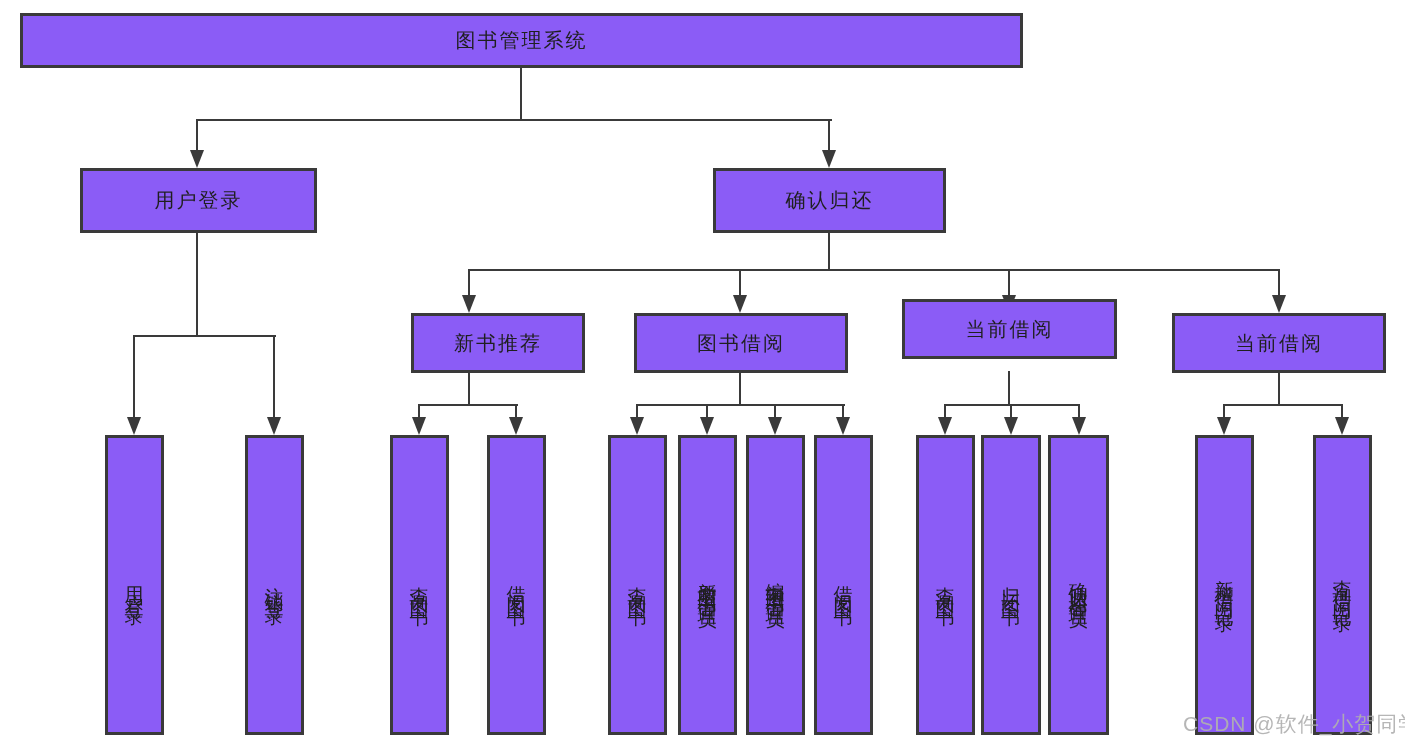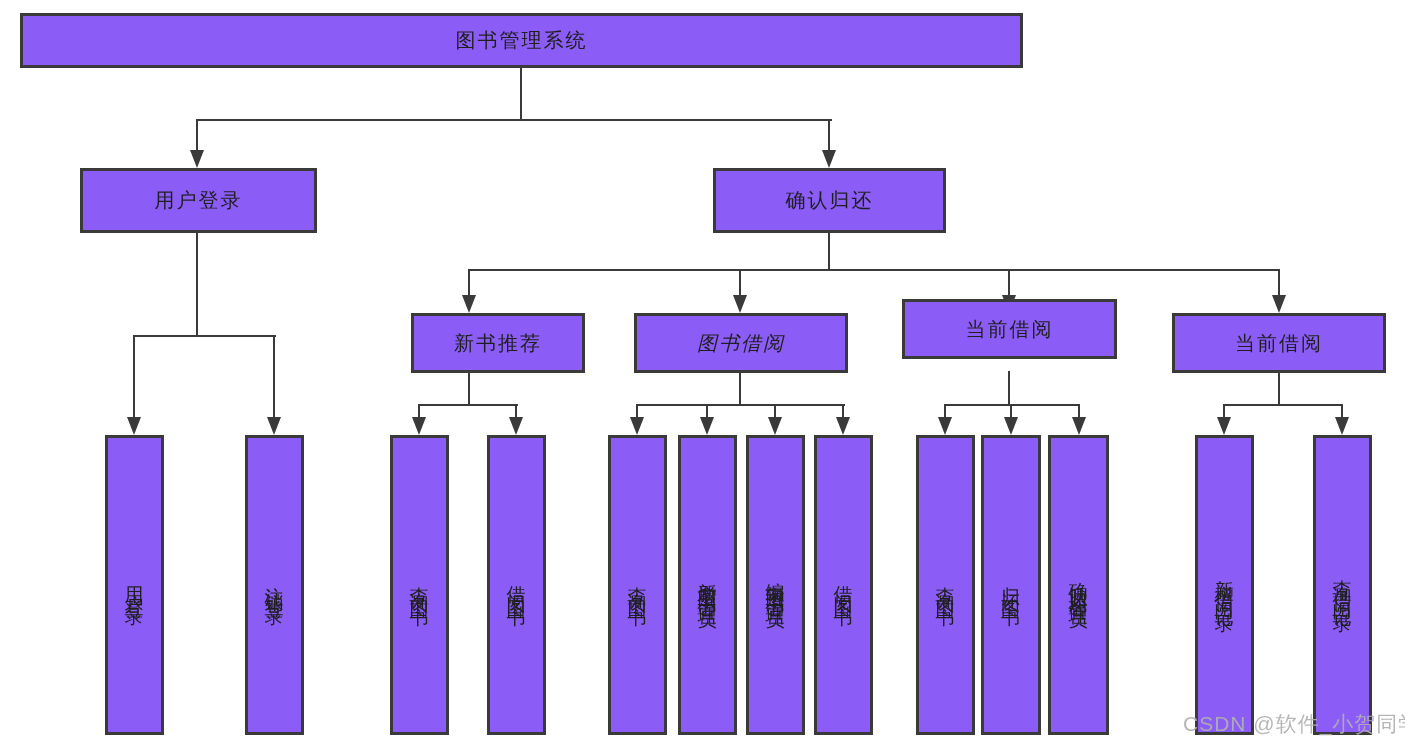--- a/index.html
+++ b/index.html
@@ -79,21 +79,21 @@
   <div class="vline" style="left:468px;top:269px;height:28px;"></div>
   <div class="arrow" style="left:462px;top:295px;"></div>
   <div class="vline" style="left:739px;top:269px;height:28px;"></div>
   <div class="arrow" style="left:733px;top:295px;"></div>
   <div class="vline" style="left:1008px;top:269px;height:28px;"></div>
   <div class="arrow" style="left:1002px;top:295px;"></div>
   <div class="vline" style="left:1278px;top:269px;height:28px;"></div>
   <div class="arrow" style="left:1272px;top:295px;"></div>
 
   <div class="node" style="left:363px;top:313px;width:174px;height:60px;margin-left:48px;">新书推荐</div>
-  <div class="node" style="left:634px;top:313px;width:214px;height:60px;font-style:italic;">图书借阅</div>
+  <div class="node" style="left:634px;top:313px;width:214px;height:60px;">图书借阅</div>
   <div class="node" style="left:902px;top:299px;width:215px;height:60px;">当前借阅</div>
   <div class="node" style="left:1172px;top:313px;width:214px;height:60px;">当前借阅</div>
 
   <div class="vline" style="left:468px;top:371px;height:35px;"></div>
   <div class="hline" style="left:418px;top:404px;width:100px;"></div>
   <div class="vline" style="left:418px;top:404px;height:15px;"></div>
   <div class="arrow" style="left:412px;top:417px;"></div>
   <div class="vline" style="left:515px;top:404px;height:15px;"></div>
   <div class="arrow" style="left:509px;top:417px;"></div>
 

